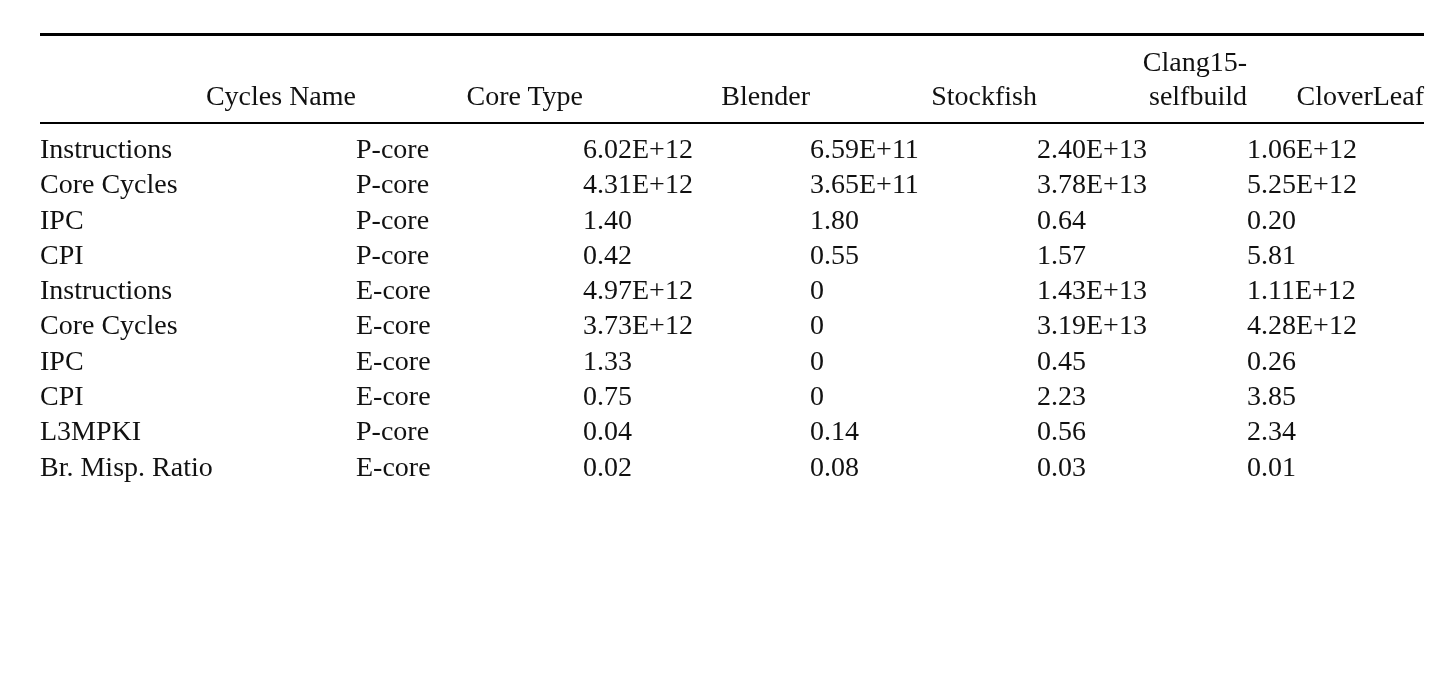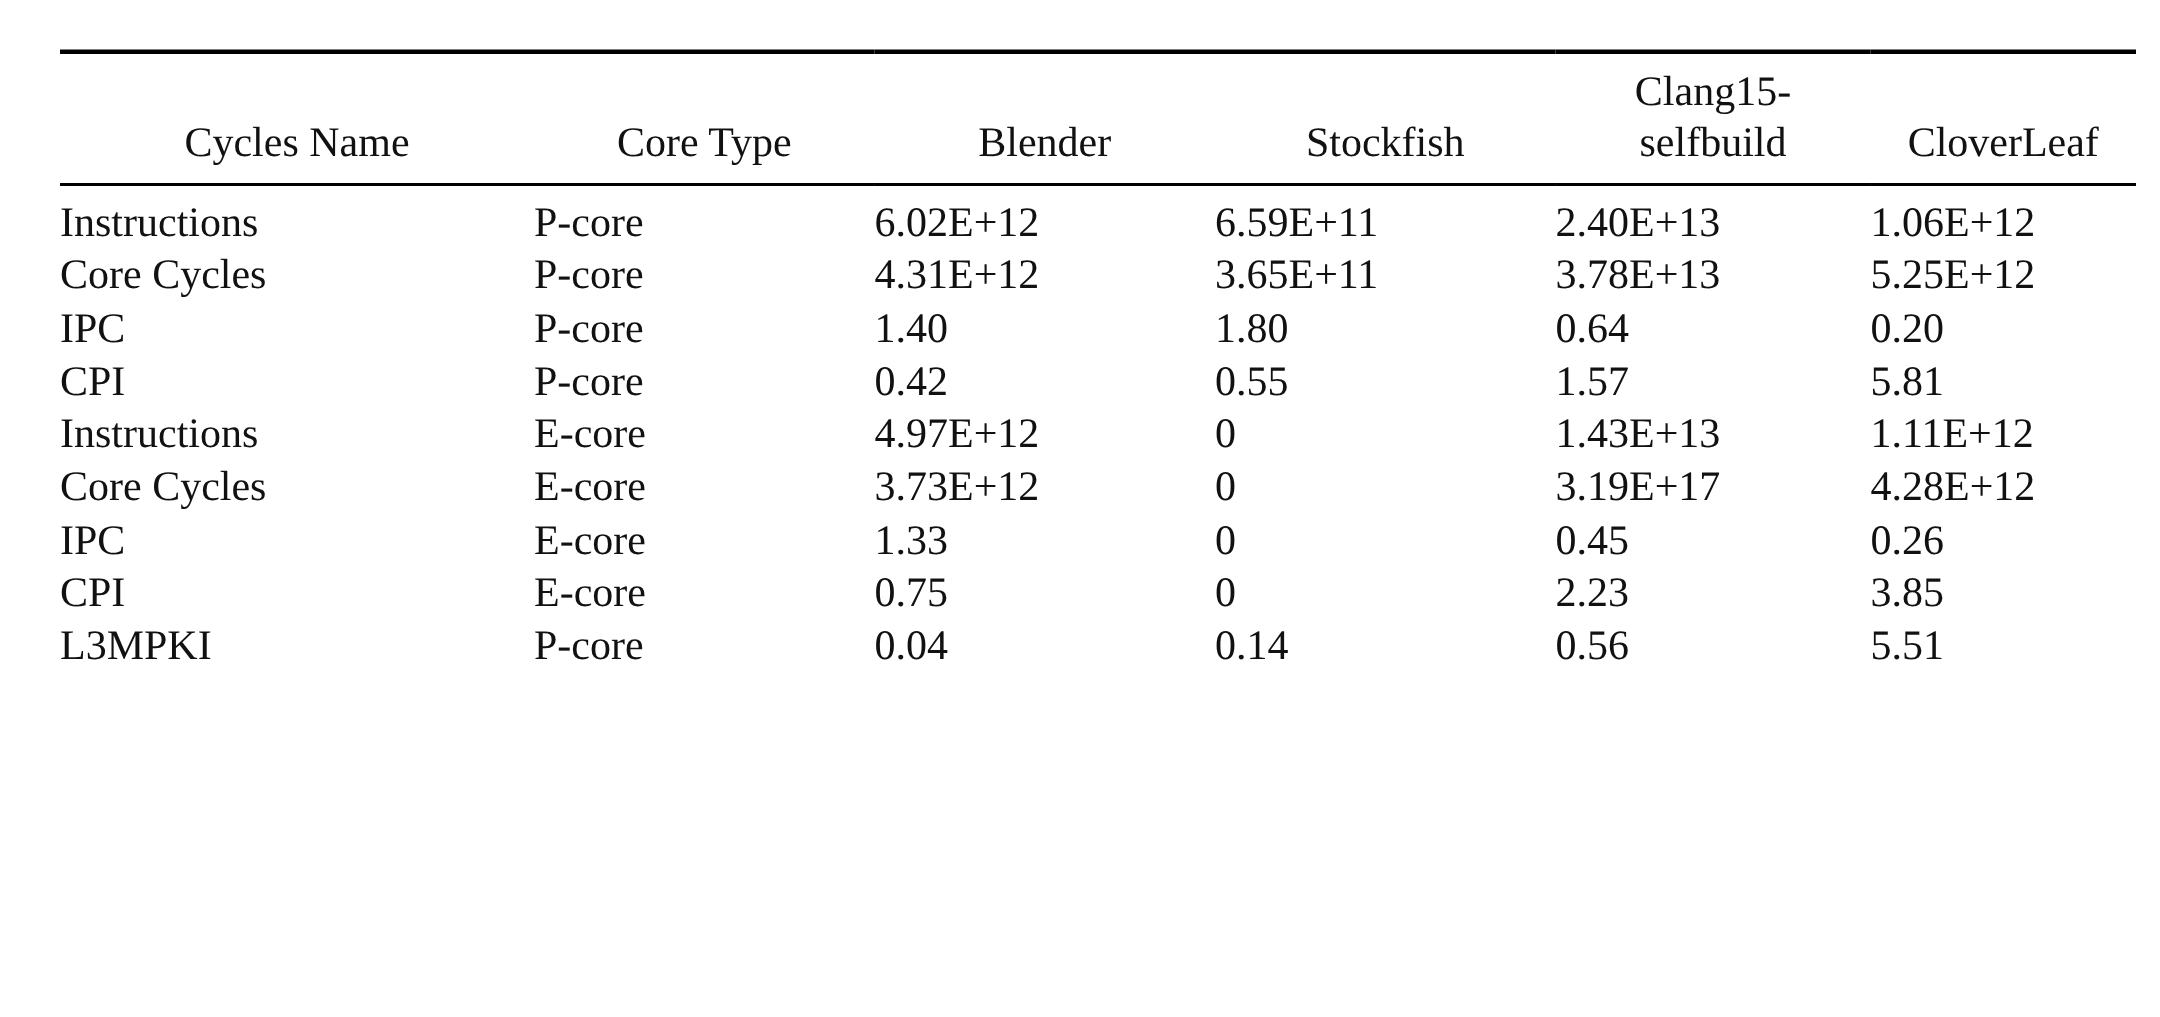--- a/index.html
+++ b/index.html
@@ -27,21 +27,21 @@
     border-top: 3px solid #000000;
     font-size: 28px;
   }
   table.results col.c1 { width: 316px; }
   table.results col.c2 { width: 227px; }
   table.results col.c3 { width: 227px; }
   table.results col.c4 { width: 227px; }
   table.results col.c5 { width: 210px; }
   table.results col.c6 { width: 177px; }
   thead th {
-    text-align: center;
+    text-align: right;
     font-weight: normal;
     vertical-align: bottom;
     padding: 9px 0 9px 0;
     line-height: 34px;
     border-bottom: 2px solid #000000;
   }
   thead th .hline { display: block; }
   tbody td {
     text-align: left;
     vertical-align: baseline;
@@ -117,21 +117,21 @@
           <td>4.97E+12</td>
           <td>0</td>
           <td>1.43E+13</td>
           <td>1.11E+12</td>
         </tr>
       <tr>
           <td>Core Cycles</td>
           <td>E-core</td>
           <td>3.73E+12</td>
           <td>0</td>
-          <td>3.19E+17</td>
+          <td>3.19E+13</td>
           <td>4.28E+12</td>
         </tr>
       <tr>
           <td>IPC</td>
           <td>E-core</td>
           <td>1.33</td>
           <td>0</td>
           <td>0.45</td>
           <td>0.26</td>
         </tr>
@@ -142,17 +142,25 @@
           <td>0</td>
           <td>2.23</td>
           <td>3.85</td>
         </tr>
       <tr>
           <td>L3MPKI</td>
           <td>P-core</td>
           <td>0.04</td>
           <td>0.14</td>
           <td>0.56</td>
-          <td>5.51</td>
+          <td>2.34</td>
+        </tr>
+      <tr>
+          <td>Br. Misp. Ratio</td>
+          <td>E-core</td>
+          <td>0.02</td>
+          <td>0.08</td>
+          <td>0.03</td>
+          <td>0.01</td>
         </tr>
     </tbody>
   </table>
 </div>
 
 </body></html>

